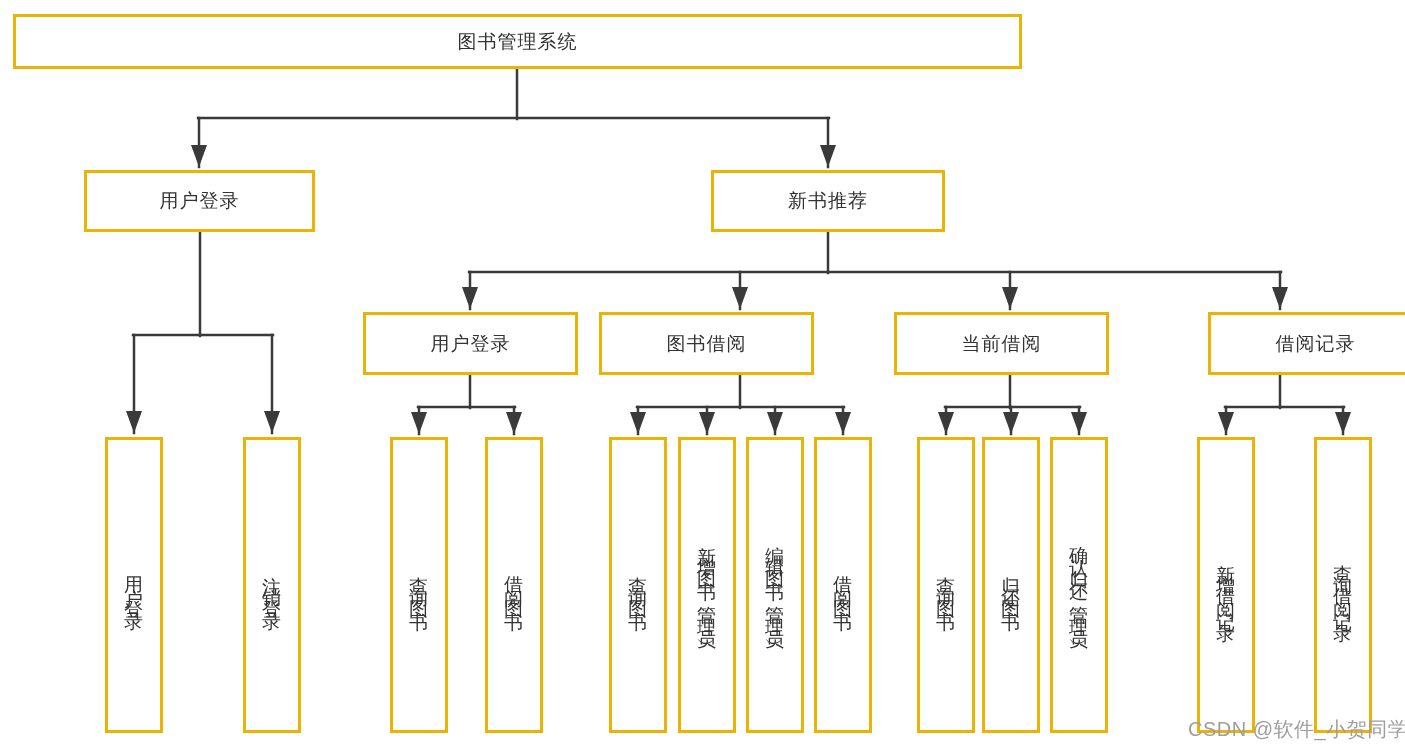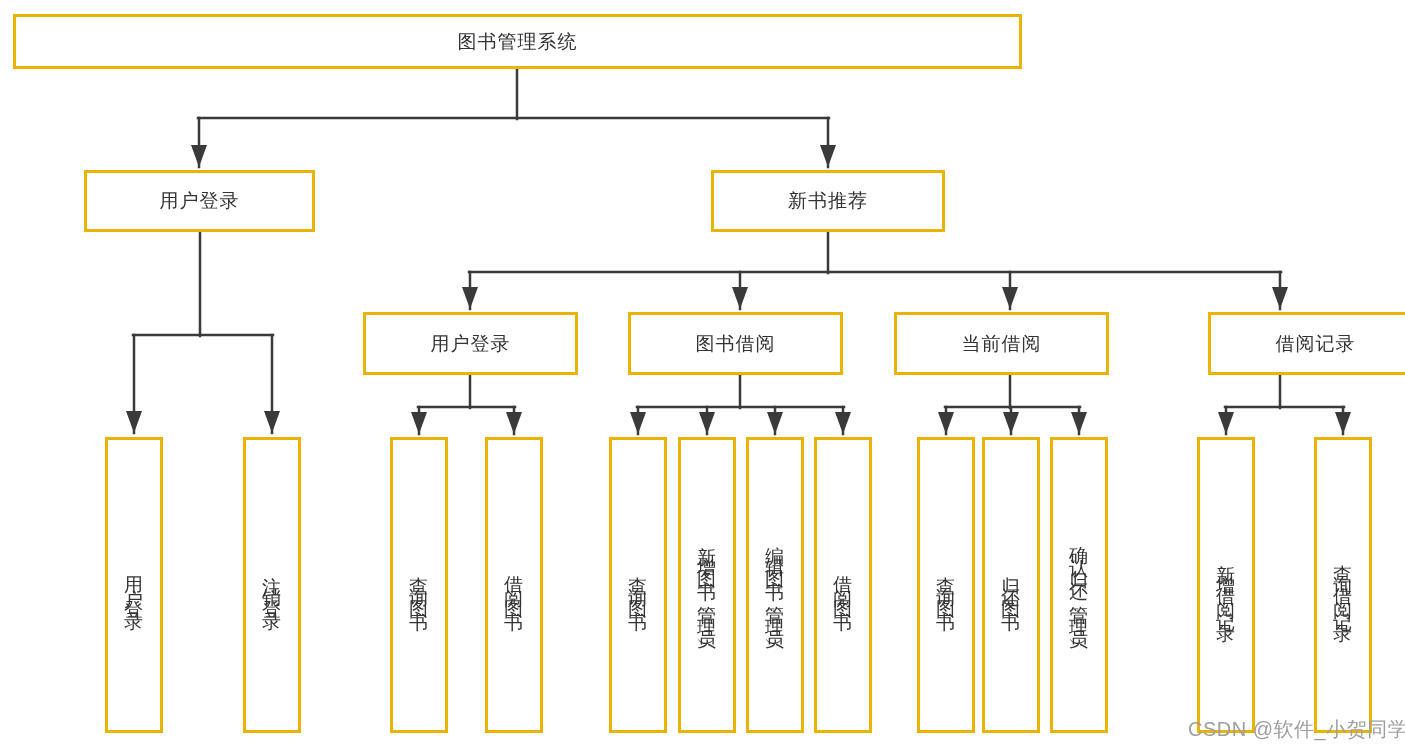--- a/index.html
+++ b/index.html
@@ -141,21 +141,21 @@
   <div class="box lvl2" style="left:84px; width:231px;">
     <span class="hlabel">用户登录</span>
   </div>
   <div class="box lvl2" style="left:711px; width:234px;">
     <span class="hlabel">新书推荐</span>
   </div>
 
   <div class="box lvl3" style="left:363px;">
     <span class="hlabel">用户登录</span>
   </div>
-  <div class="box lvl3" style="left:628px;">
+  <div class="box lvl3" style="left:599px;">
     <span class="hlabel">图书借阅</span>
   </div>
   <div class="box lvl3" style="left:894px;">
     <span class="hlabel">当前借阅</span>
   </div>
   <div class="box lvl3" style="left:1208px;">
     <span class="hlabel">借阅记录</span>
   </div>
 
   <div class="box leaf" style="left:105px;">

